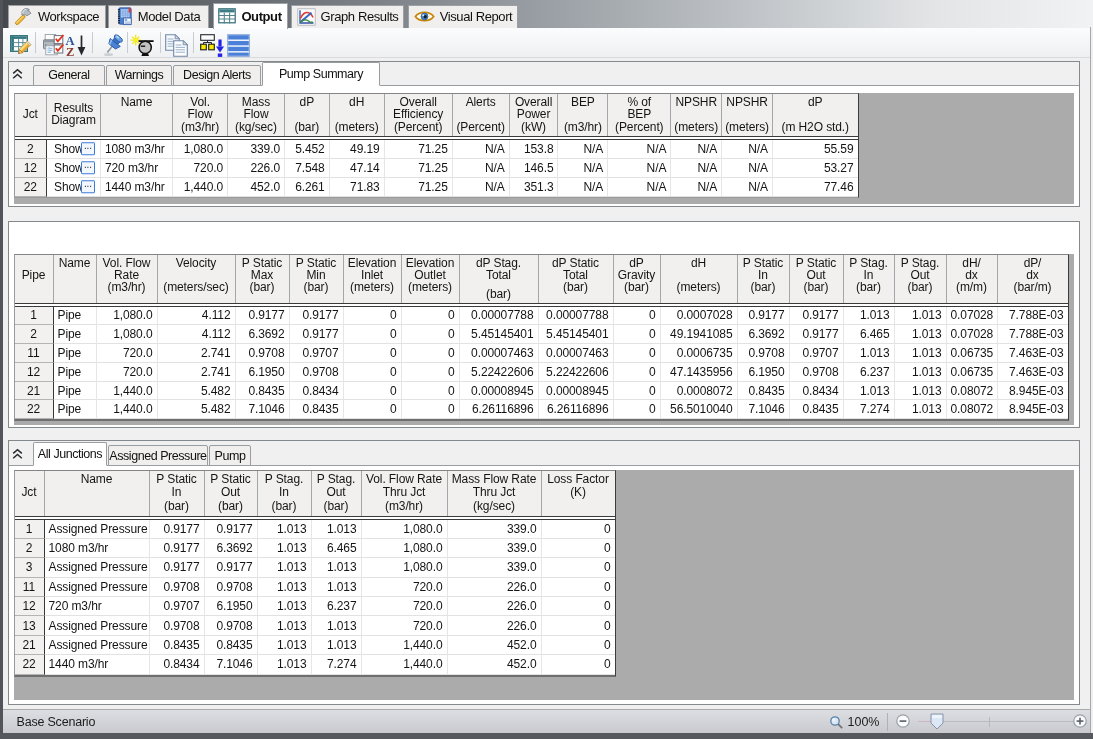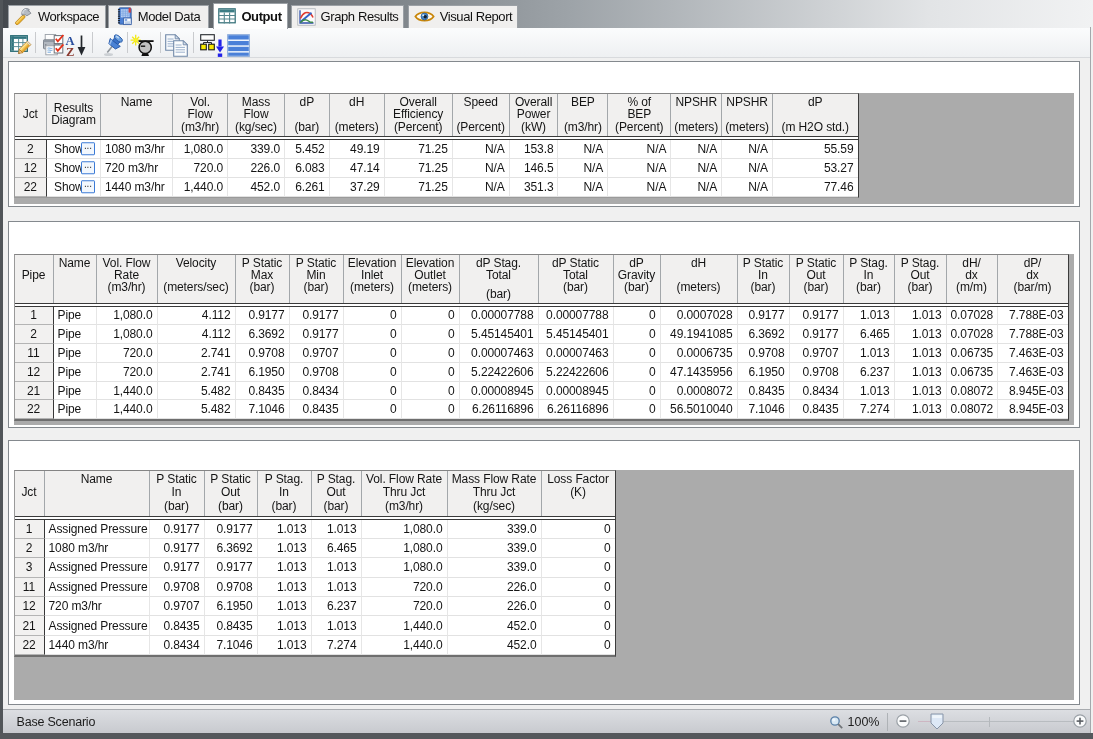--- a/index.html
+++ b/index.html
@@ -210,20 +210,29 @@
 <rect x="0.6" y="0.6" width="21.8" height="21.8" fill="#eef4fc" stroke="#88a8d8" stroke-width="0.9"></rect>
 <rect x="1.2" y="1.2" width="20.6" height="4.3" fill="#4a80d8"></rect>
 <rect x="1.2" y="7" width="20.6" height="4.3" fill="#4a80d8"></rect>
 <rect x="1.2" y="12.8" width="20.6" height="4.3" fill="#4a80d8"></rect>
 <rect x="1.2" y="18.6" width="20.6" height="3.2" fill="#4a80d8"></rect>
 </svg>
     </div>
   </div>
 <div id="workarea"></div>
 <div class="panel" style="top:61px;height:145.5px">
+<div class="pstrip" style="height:23.5px">
+      <div class="chev"><svg width="11" height="11" viewBox="0 0 11 11">
+<path d="M1.2 4.9 L5.5 1.2 L9.8 4.9 M1.2 9.8 L5.5 6.1 L9.8 9.8" stroke="#26292d" stroke-width="1.5" fill="none"></path>
+</svg></div>
+      <div class="ptab" style="left:24px;width:72px">General</div>
+      <div class="ptab" style="left:97px;width:66px">Warnings</div>
+      <div class="ptab" style="left:164px;width:88px">Design Alerts</div>
+      <div class="ptab active" style="left:253px;width:118px">Pump Summary</div>
+    </div>
 <div class="pview" style="top:30.5px;bottom:2px">
       <div class="gtbl" style="width:845px">
         <table class="grid " style="height:auto">
           <tbody>
             <tr class="hrow" style="height:42px">
               <th style="width:32px">
                 <div class="hc hc-c" style="height:42px">
                   <div>Jct</div>
                 </div>
               </th>
@@ -262,21 +271,21 @@
                 </div>
               </th>
               <th style="width:67px">
                 <div class="hc hc-s" style="height:42px">
                   <div>Overall<br>Efficiency</div>
                   <div>(Percent)</div>
                 </div>
               </th>
               <th style="width:56px">
                 <div class="hc hc-s" style="height:42px">
-                  <div>Speed</div>
+                  <div>Alerts</div>
                   <div>(Percent)</div>
                 </div>
               </th>
               <th style="width:48px">
                 <div class="hc hc-s" style="height:42px">
                   <div>Overall<br>Power</div>
                   <div>(kW)</div>
                 </div>
               </th>
               <th style="width:49px">
@@ -329,39 +338,39 @@
               <td class="num">N/A</td>
               <td class="num">N/A</td>
               <td class="num">55.59</td>
             </tr>
             <tr class="drow" style="height:19px">
               <td class="rh">12</td>
               <td class="ctr"><span class="showtxt">Show</span><span class="dots">...</span></td>
               <td class="lft">720 m3/hr</td>
               <td class="num">720.0</td>
               <td class="num">226.0</td>
-              <td class="num">6.083</td>
+              <td class="num">7.548</td>
               <td class="num">47.14</td>
               <td class="num">71.25</td>
               <td class="num">N/A</td>
               <td class="num">146.5</td>
               <td class="num">N/A</td>
               <td class="num">N/A</td>
               <td class="num">N/A</td>
               <td class="num">N/A</td>
               <td class="num">53.27</td>
             </tr>
             <tr class="drow" style="height:19px">
               <td class="rh">22</td>
               <td class="ctr"><span class="showtxt">Show</span><span class="dots">...</span></td>
               <td class="lft">1440 m3/hr</td>
               <td class="num">1,440.0</td>
               <td class="num">452.0</td>
               <td class="num">6.261</td>
-              <td class="num">37.29</td>
+              <td class="num">71.83</td>
               <td class="num">71.25</td>
               <td class="num">N/A</td>
               <td class="num">351.3</td>
               <td class="num">N/A</td>
               <td class="num">N/A</td>
               <td class="num">N/A</td>
               <td class="num">N/A</td>
               <td class="num">77.46</td>
             </tr>
           </tbody>
@@ -604,20 +613,28 @@
               <td class="num">1.013</td>
               <td class="num">0.08072</td>
               <td class="num">8.945E-03</td>
             </tr>
           </tbody>
         </table>
       </div>
     </div>
 </div>
 <div class="panel" style="top:440px;height:264.5px">
+<div class="pstrip" style="height:25px">
+      <div class="chev"><svg width="11" height="11" viewBox="0 0 11 11">
+<path d="M1.2 4.9 L5.5 1.2 L9.8 4.9 M1.2 9.8 L5.5 6.1 L9.8 9.8" stroke="#26292d" stroke-width="1.5" fill="none"></path>
+</svg></div>
+      <div class="ptab active" style="left:24px;width:74px">All Junctions</div>
+      <div class="ptab" style="left:99px;width:100px">Assigned Pressure</div>
+      <div class="ptab" style="left:200px;width:42px">Pump</div>
+    </div>
 <div class="pview" style="top:28.5px;bottom:4px">
       <div class="gtbl" style="width:602px">
         <table class="grid jgrid" style="height:auto">
           <tbody>
             <tr class="hrow" style="height:45px">
               <th style="width:30px">
                 <div class="hc hc-c" style="height:45px">
                   <div>Jct</div>
                 </div>
               </th>
@@ -715,20 +732,31 @@
               <td class="num">226.0</td>
               <td class="num">0</td>
             </tr>
             <tr class="drow" style="height:19.4px">
               <td class="rh">12</td>
               <td class="lft">720 m3/hr</td>
               <td class="num">0.9707</td>
               <td class="num">6.1950</td>
               <td class="num">1.013</td>
               <td class="num">6.237</td>
+              <td class="num">720.0</td>
+              <td class="num">226.0</td>
+              <td class="num">0</td>
+            </tr>
+            <tr class="drow" style="height:19.4px">
+              <td class="rh">13</td>
+              <td class="lft">Assigned Pressure</td>
+              <td class="num">0.9708</td>
+              <td class="num">0.9708</td>
+              <td class="num">1.013</td>
+              <td class="num">1.013</td>
               <td class="num">720.0</td>
               <td class="num">226.0</td>
               <td class="num">0</td>
             </tr>
             <tr class="drow" style="height:19.4px">
               <td class="rh">21</td>
               <td class="lft">Assigned Pressure</td>
               <td class="num">0.8435</td>
               <td class="num">0.8435</td>
               <td class="num">1.013</td>

